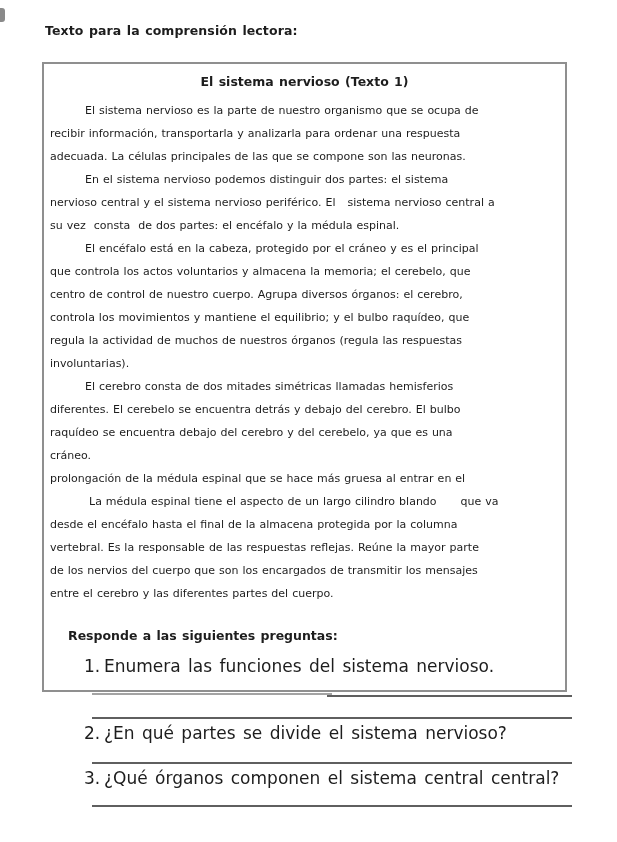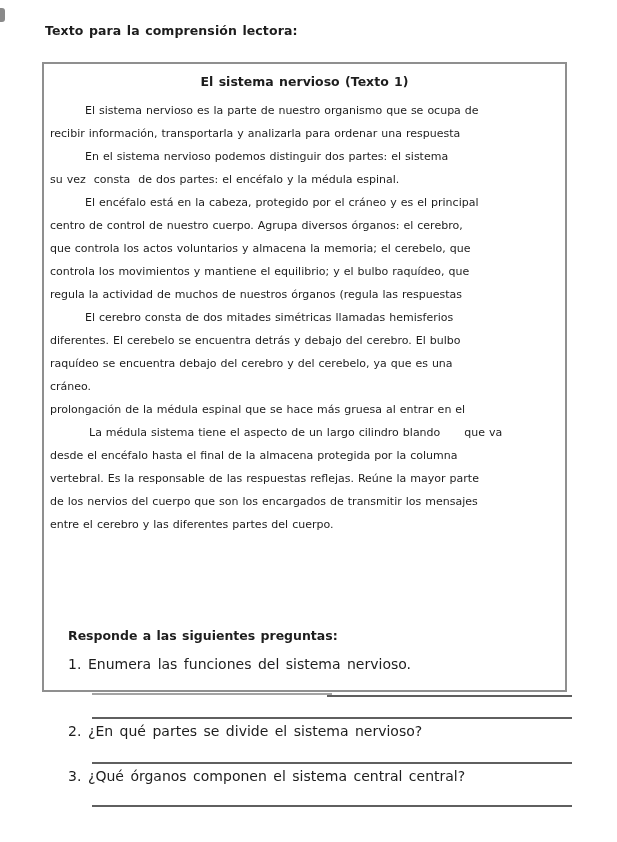--- a/index.html
+++ b/index.html
@@ -57,22 +57,22 @@
   .text-body .line.first { text-indent: 35px; }
   .questions-heading {
     position: absolute;
     left: 68px; top: 628px;
     font-size: 12.5px;
     font-weight: bold;
     word-spacing: 1px;
   }
   .question {
     position: absolute;
-    left: 68px;
-    font-size: 14px;
+    left: 84px;
+    font-size: 17px;
     word-spacing: 2px;
     white-space: pre;
   }
   .question .q-num {
     display: inline-block;
     width: 20px;
     word-spacing: 0;
   }
   .q1 { top: 656px; }
   .q2 { top: 723px; }
@@ -95,33 +95,36 @@
 
   <div class="scan-artifact"></div>
 
   <div class="main-heading">Texto para la comprensión lectora:</div>
 
   <div class="text-box">
     <div class="box-title">El sistema nervioso (Texto 1)</div>
     <div class="text-body">
         <div class="line first">El sistema nervioso es la parte de nuestro organismo que se ocupa de</div>
         <div class="line">recibir información, transportarla y analizarla para ordenar una respuesta</div>
+        <div class="line">adecuada. La células principales de las que se compone son las neuronas.</div>
         <div class="line first">En el sistema nervioso podemos distinguir dos partes: el sistema</div>
+        <div class="line">nervioso central y el sistema nervioso periférico. El   sistema nervioso central a</div>
         <div class="line">su vez  consta  de dos partes: el encéfalo y la médula espinal.</div>
         <div class="line first">El encéfalo está en la cabeza, protegido por el cráneo y es el principal</div>
+        <div class="line">que controla los actos voluntarios y almacena la memoria; el cerebelo, que</div>
         <div class="line">centro de control de nuestro cuerpo. Agrupa diversos órganos: el cerebro,</div>
-        <div class="line">que controla los actos voluntarios y almacena la memoria; el cerebelo, que</div>
         <div class="line">controla los movimientos y mantiene el equilibrio; y el bulbo raquídeo, que</div>
         <div class="line">regula la actividad de muchos de nuestros órganos (regula las respuestas</div>
+        <div class="line">involuntarias).</div>
         <div class="line first">El cerebro consta de dos mitades simétricas llamadas hemisferios</div>
         <div class="line">diferentes. El cerebelo se encuentra detrás y debajo del cerebro. El bulbo</div>
         <div class="line">raquídeo se encuentra debajo del cerebro y del cerebelo, ya que es una</div>
         <div class="line">cráneo.</div>
         <div class="line">prolongación de la médula espinal que se hace más gruesa al entrar en el</div>
-        <div class="line first"> La médula sistema tiene el aspecto de un largo cilindro blando      que va</div>
+        <div class="line first"> La médula espinal tiene el aspecto de un largo cilindro blando      que va</div>
         <div class="line">desde el encéfalo hasta el final de la almacena protegida por la columna</div>
         <div class="line">vertebral. Es la responsable de las respuestas reflejas. Reúne la mayor parte</div>
         <div class="line">de los nervios del cuerpo que son los encargados de transmitir los mensajes</div>
         <div class="line">entre el cerebro y las diferentes partes del cuerpo.</div>
       </div>
   </div>
 
   <div class="questions-heading">Responde a las siguientes preguntas:</div>
 
   <div class="question q1"><span class="q-num">1.</span><span>Enumera las funciones del sistema nervioso.</span></div>

